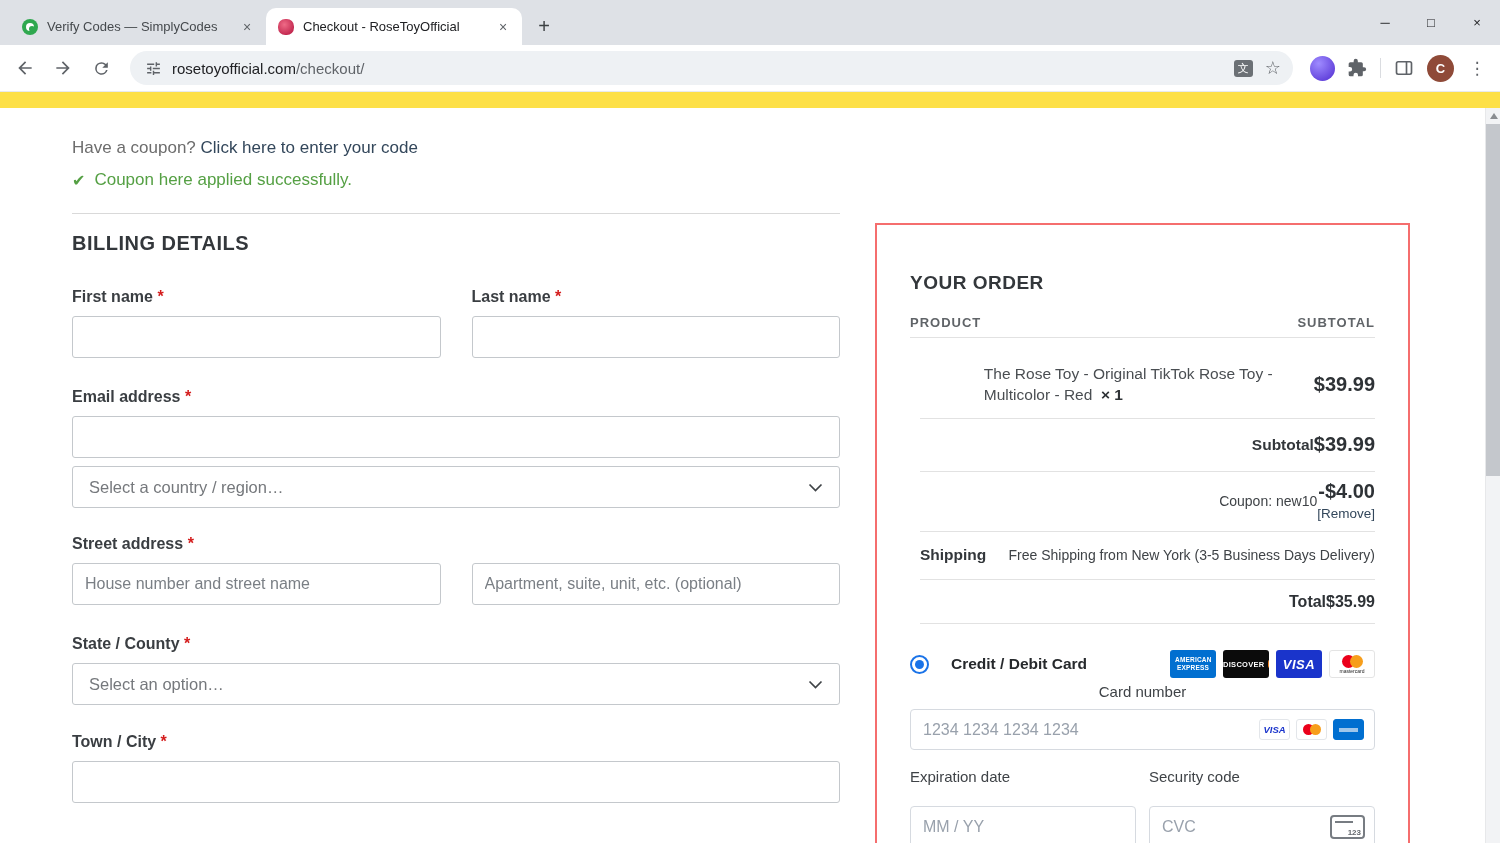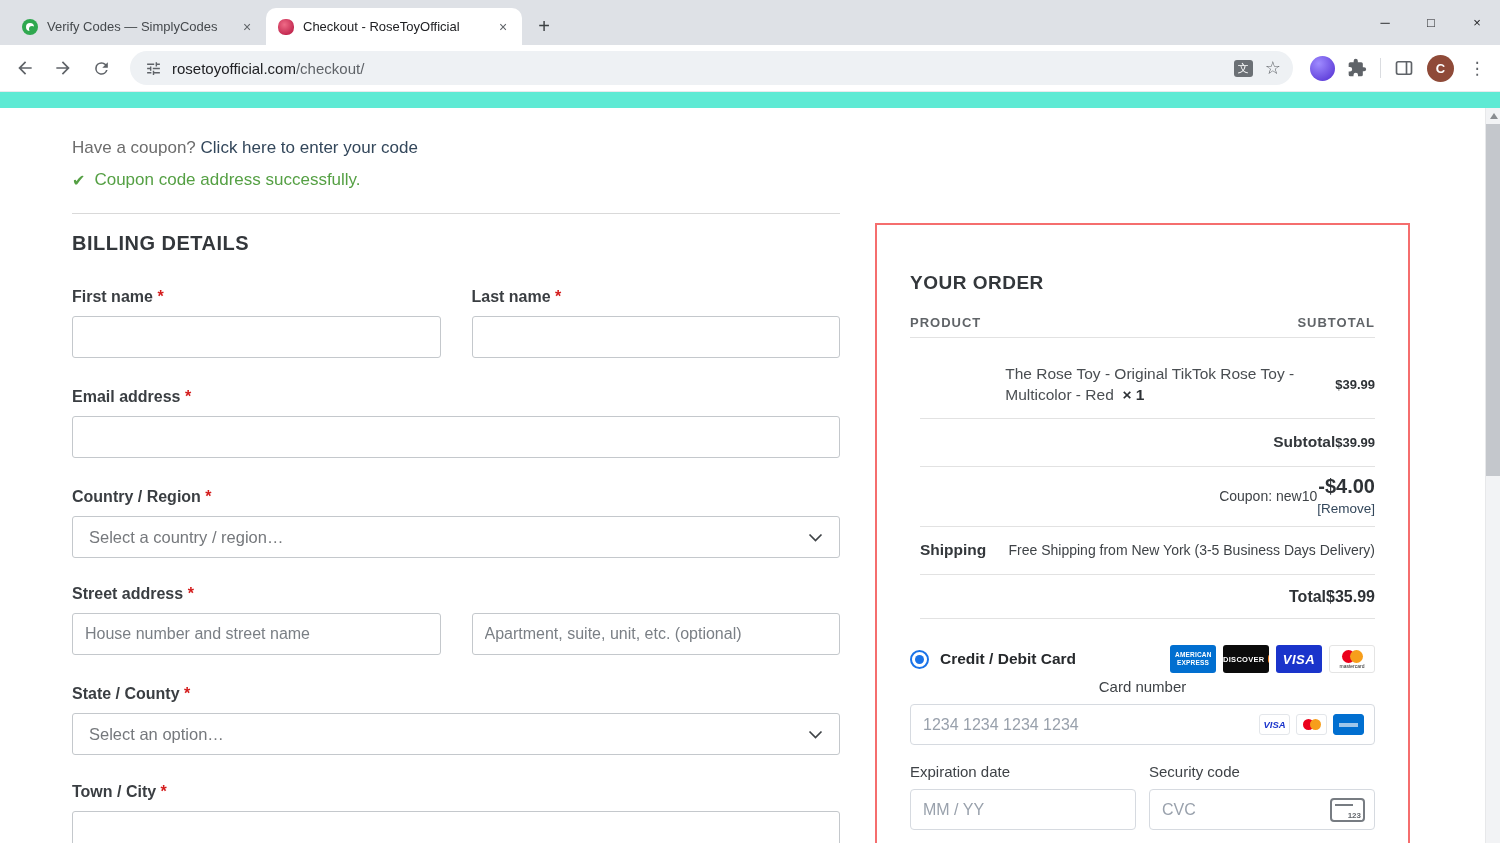--- a/index.html
+++ b/index.html
@@ -1,19 +1,19 @@
 <!DOCTYPE html>
 <html><head>
 <meta charset="utf-8">
 <style>
   * { margin:0; padding:0; box-sizing:border-box; }
   html,body { width:1500px; height:843px; overflow:hidden; }
   body { font-family:"Liberation Sans","DejaVu Sans",sans-serif; background:#fff; }
 
-  .window { position:relative; width:1500px; height:843px; background:#5eead4; }
+  .window { position:relative; width:1500px; height:843px; background:#fde047; }
 
   
   .tabstrip { height:45px; background:#dee1e6; display:flex; align-items:flex-end; padding-left:10px; position:relative; }
   .tab { width:256px; height:37px; display:flex; align-items:center; padding:0 10px 0 12px; border-radius:10px 10px 0 0; color:#45494d; font-size:13px; }
   .tab.active { background:#fff; color:#202124; }
   .favicon { width:16px; height:16px; border-radius:50%; margin-right:9px; flex:0 0 auto; position:relative; }
   .fav-sc { background:#2fa84f; }
   .fav-sc::after { content:""; position:absolute; left:4px; top:4px; width:8px; height:8px; border-radius:50%; background:#fff; }
   .fav-sc::before { content:""; position:absolute; left:7px; top:7px; width:6px; height:6px; border-radius:50%; background:#2fa84f; z-index:1; }
   .fav-rose { background:radial-gradient(circle at 40% 35%, #ef6a86, #b3123d); border-radius:45%; }
@@ -64,34 +64,34 @@
   .mt-first { margin-top:30px; }
 
   
   .order-box { position:absolute; left:875px; top:115px; width:535px; height:810px; border:2px solid #f56e6e; padding:0 33px; background:#fff; }
   .order-h { margin-top:46px; font-size:19px; line-height:24px; font-weight:700; color:#33373b; letter-spacing:.5px; }
   .order-head { margin-top:20px; display:flex; justify-content:space-between; font-size:13px; font-weight:700; color:#606468; letter-spacing:1px; padding-bottom:7px; border-bottom:1px solid #e2e2e2; }
   .o-row { display:flex; justify-content:flex-end; border-bottom:1px solid #e2e2e2;margin-left:10px; }
   .row-product { padding:25px 0 13px; align-items:center; }
   .pname { width:330px; font-size:15.5px; line-height:21px; color:#4a4e52; }
   .pqty { font-weight:700; color:#2e3236; }
-  .pprice, .bold-val { font-size:13px; font-weight:700; color:#2e3236; }
+  .pprice, .bold-val { font-size:20px; font-weight:700; color:#2e3236; }
   .row-subtotal { padding:14px 0 15px; align-items:center; }
   .o-lab { font-size:15.5px; font-weight:700; color:#33373b; }
   .row-coupon { padding:8px 0 10px; align-items:center; }
   .coupon-lab { font-size:14px; color:#3f4347; padding-left:8px; }
   .coupon-right { text-align:right; }
   .coupon-amt { font-size:20px; font-weight:700; color:#2e3236; }
   .coupon-remove { display:block; margin-top:3px; font-size:13.5px; color:#33475b; text-decoration:none; cursor:pointer; }
   .row-shipping { padding:14px 0 15px; align-items:center; }
   .ship-val { flex:1; text-align:right; font-size:14px; color:#3f4347; white-space:nowrap; }
   .row-total { padding:13px 0 12px; align-items:center; }
   .total-lab, .total-val { font-size:16px; font-weight:700; color:#2e3236; }
 
-  .pay-method { margin-top:26px; display:flex; align-items:center; gap:11px; }
+  .pay-method { margin-top:26px; display:flex; align-items:center; gap:22px; }
   .radio { width:19px; height:19px; border:2px solid #1a73e8; border-radius:50%; position:relative; flex:0 0 auto; cursor:pointer; }
   .radio::after { content:""; position:absolute; inset:3px; background:#1a73e8; border-radius:50%; }
   .pm-label { font-size:15.5px; font-weight:700; color:#26292c; }
   .brand-row { margin-left:auto; display:flex; gap:7px; }
   .badge { width:46px; height:28px; border-radius:3px; display:flex; align-items:center; justify-content:center; overflow:hidden; }
   .badge-amex { background:#016fd0; }
   .amex-txt { color:#fff; font-size:6.5px; font-weight:700; text-align:center; line-height:1.2; width:36px; letter-spacing:.2px; }
   .badge-discover { background:#0b0b0b; gap:3px; }
   .disc-txt { color:#fff; font-size:7.5px; font-weight:700; letter-spacing:.3px; }
   .disc-dot { width:8px; height:8px; border-radius:50%; background:#f48120; }
@@ -110,21 +110,21 @@
   .mini-cards { position:absolute; right:11px; top:10px; display:flex; gap:6px; }
   .mini { width:31px; height:21px; border-radius:3px; border:1px solid #e3e6ea; background:#fff; display:flex; align-items:center; justify-content:center; position:relative; }
   .mini-visa { color:#1a34cb; font-weight:800; font-style:italic; font-size:9.5px; }
   .mini-amex { background:#016fd0; border-color:#016fd0; }
   .mini-amex::after { content:""; position:absolute; left:5px; right:5px; top:8px; height:4px; background:#9fc6ea; }
   .mc-s1 { width:11px; height:11px; border-radius:50%; background:#eb001b; }
   .mc-s2 { width:11px; height:11px; border-radius:50%; background:#f79e1b; margin-left:-4px; }
 
   .two-col { margin-top:18px; display:flex; gap:13px; }
   .two-col > div { flex:1; position:relative; }
-  .tc-lab { display:block; font-size:15px; line-height:17px; color:#3f4347; margin-bottom:9px; }
+  .tc-lab { display:block; font-size:15px; line-height:17px; color:#3f4347; margin-bottom:21px; }
   .cvc-icon { position:absolute; right:10px; bottom:8px; width:35px; height:24px; border:2px solid #777c82; border-radius:4px; }
   .cvc-icon::before { content:""; position:absolute; left:3px; top:4px; width:18px; height:2px; background:#777c82; }
   .cvc-num { position:absolute; right:1px; bottom:0; font-size:8px; font-weight:700; color:#64686d; background:#fff; padding:1px 1px 0 2px; line-height:1; }
   .pay-div { border:none; border-top:1px solid #e2e2e2; margin:33px 0 0; }
 
   
   .scrollbar { position:absolute; right:0; top:0; width:15px; height:751px; background:#f2f3f5; border-left:1px solid #e7e8ea; }
   .sb-btn { position:absolute; left:0; width:15px; height:15px; display:flex; align-items:center; justify-content:center; cursor:pointer; }
   .sb-up { top:0; } .sb-down { bottom:0; }
   .tri-up { width:0; height:0; border-left:4px solid transparent; border-right:4px solid transparent; border-bottom:6px solid #8a8d91; }
@@ -204,41 +204,40 @@
 
   <div class="viewport">
 
     <div class="content-left">
       <div class="coupon-line">
         <span>Have a coupon?</span>
         <a>Click here to enter your code</a>
       </div>
       <div class="coupon-success">
         <span class="check-ic">✔</span>
-        <span>Coupon code address successfully.</span>
+        <span>Coupon here applied successfully.</span>
       </div>
       <hr class="page-div">
 
       <div class="billing-h">BILLING DETAILS</div>
 
       <div class="row-two">
         <div>
           <label class="f-label mt-first"><span>First name</span> <span class="req">*</span></label>
           <input class="t-input" style="">
         </div>
         <div>
           <label class="f-label mt-first"><span>Last name</span> <span class="req">*</span></label>
           <input class="t-input" style="">
         </div>
       </div>
 
       <label class="f-label"><span>Email address</span> <span class="req">*</span></label>
       <input class="t-input" style="">
 
-      <label class="f-label"><span>Country / Region</span> <span class="req">*</span></label>
       <div class="fake-select">
         <span>Select a country / region…</span>
         <span class="chev">
           <svg width="15" height="9" viewBox="0 0 15 9">
               <path d="M1.5 1.5l6 6 6-6" fill="none" stroke="#3f4347" stroke-width="1.7"></path>
             </svg>
         </span>
       </div>
 
       <label class="f-label mt-street"><span>Street address</span> <span class="req">*</span></label>

